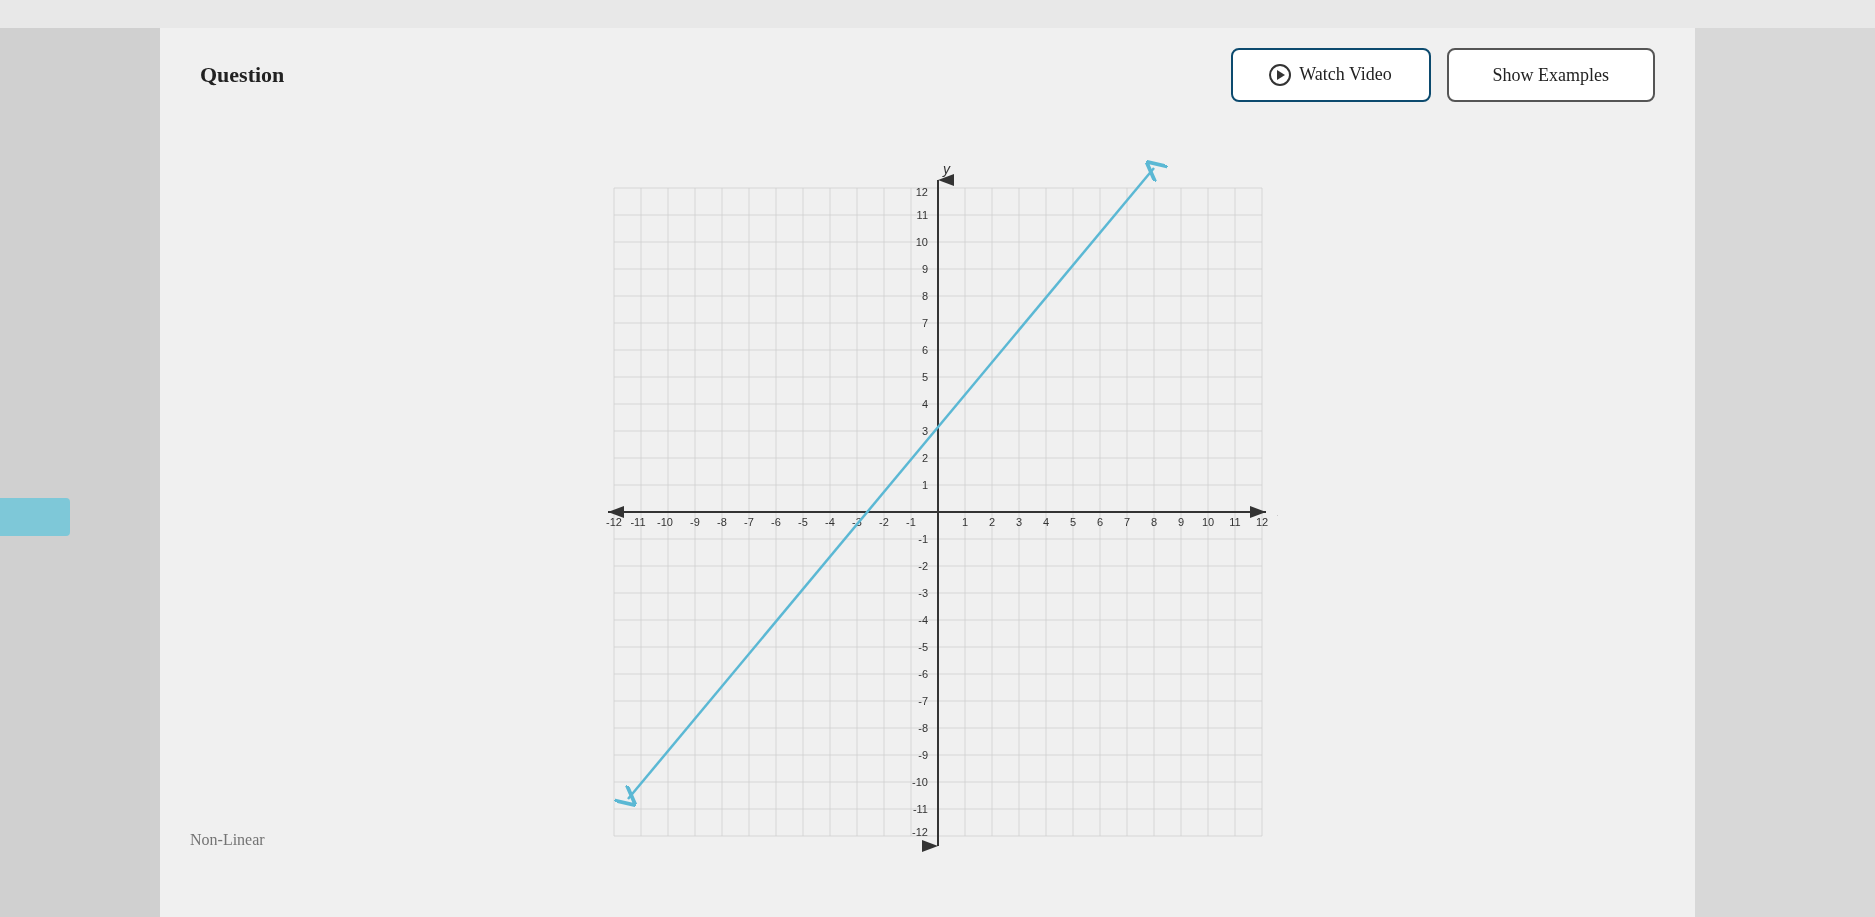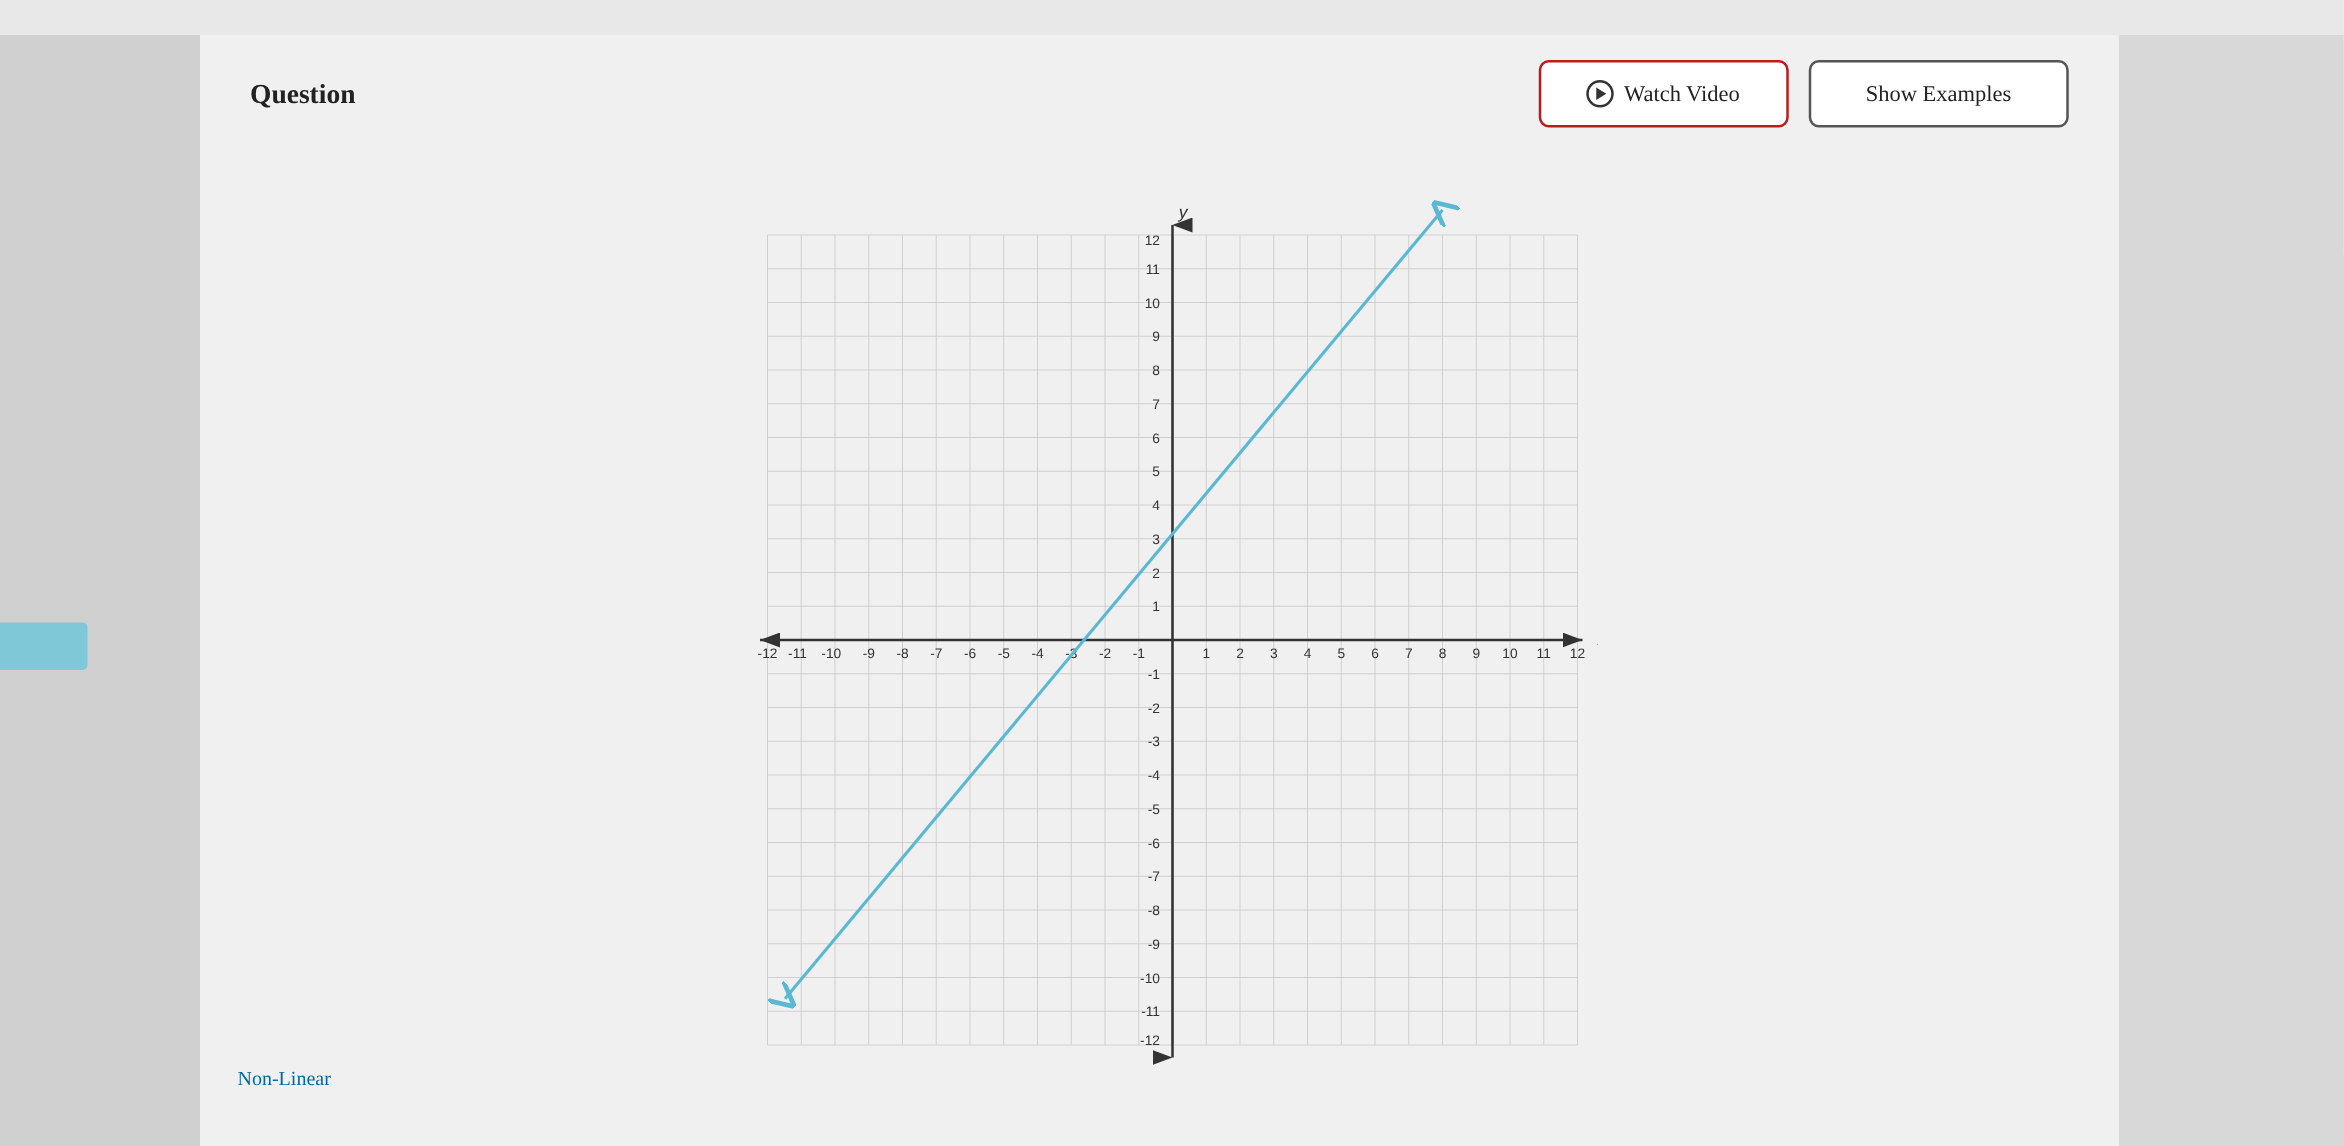--- a/index.html
+++ b/index.html
@@ -50,23 +50,23 @@
       font-size: 22px;
       color: #222;
       font-family: Georgia, serif;
     }
     .header-buttons {
       display: flex;
       gap: 16px;
     }
     .watch-video-btn {
       display: flex;
-      align-items: flex-end;
+      align-items: flex-start;
       gap: 8px;
-      border: 2px solid #b91c1c;
+      border: 2px solid #0c4a6e;
       background: white;
       border-radius: 8px;
       padding: 14px 28px;
       font-size: 18px;
       cursor: pointer;
       font-family: Georgia, serif;
       color: #222;
       min-width: 200px;
       justify-content: center;
     }
@@ -109,24 +109,24 @@
       text-decoration-color: #aaa;
       text-underline-offset: 4px;
     }
     .graph-container {
       display: flex;
       justify-content: center;
       align-items: flex-start;
     }
     .bottom-label {
       position: absolute;
-      bottom: 72px;
+      bottom: 96px;
       left: 30px;
       font-size: 16px;
-      color: #0369a1;
+      color: #737373;
       font-family: Georgia, serif;
     }
     .right-sidebar {
       width: 180px;
       min-height: 917px;
       background: #d8d8d8;
       flex-shrink: 0;
     }
   </style>
 </head>

